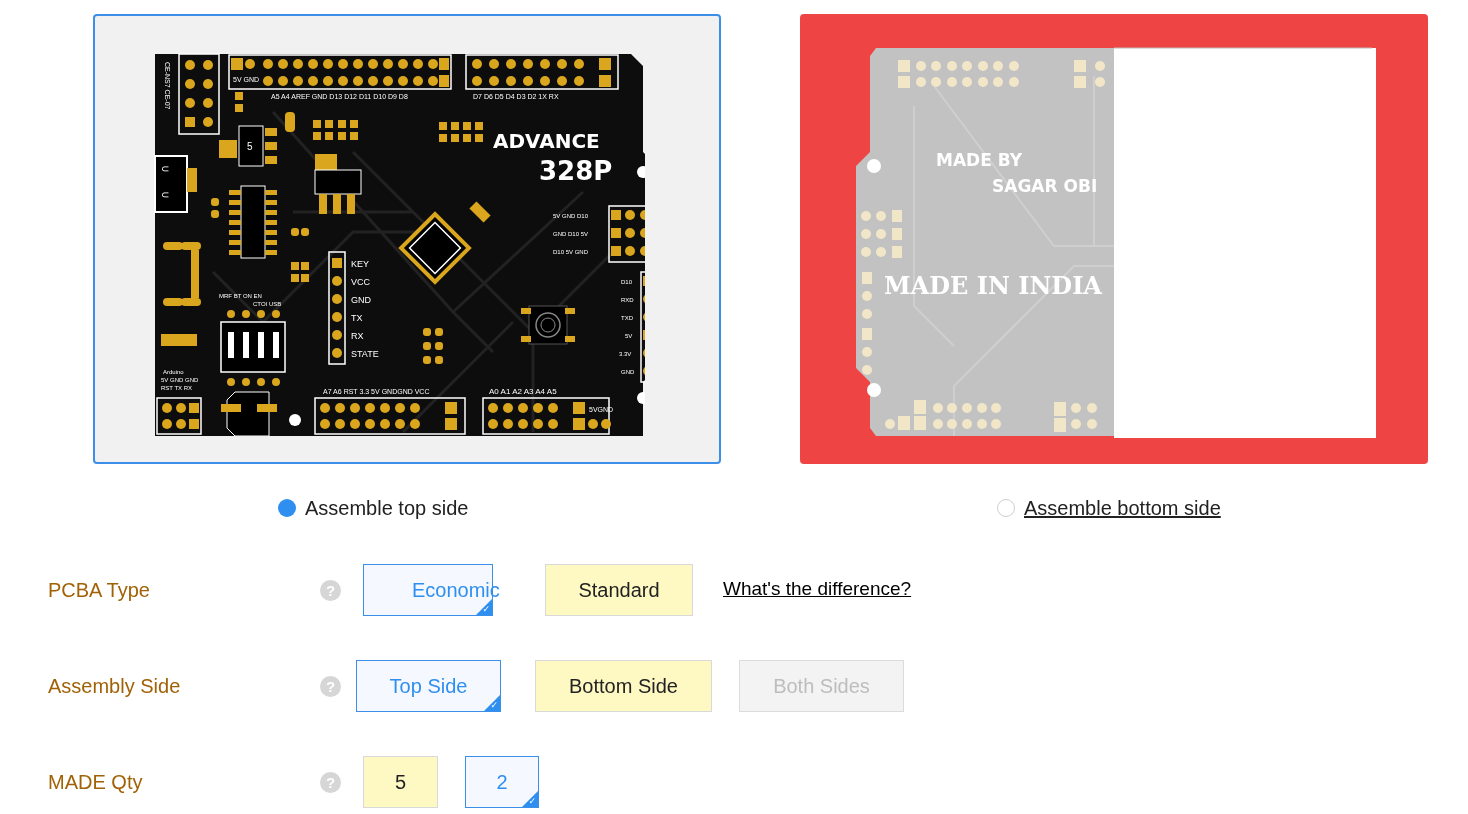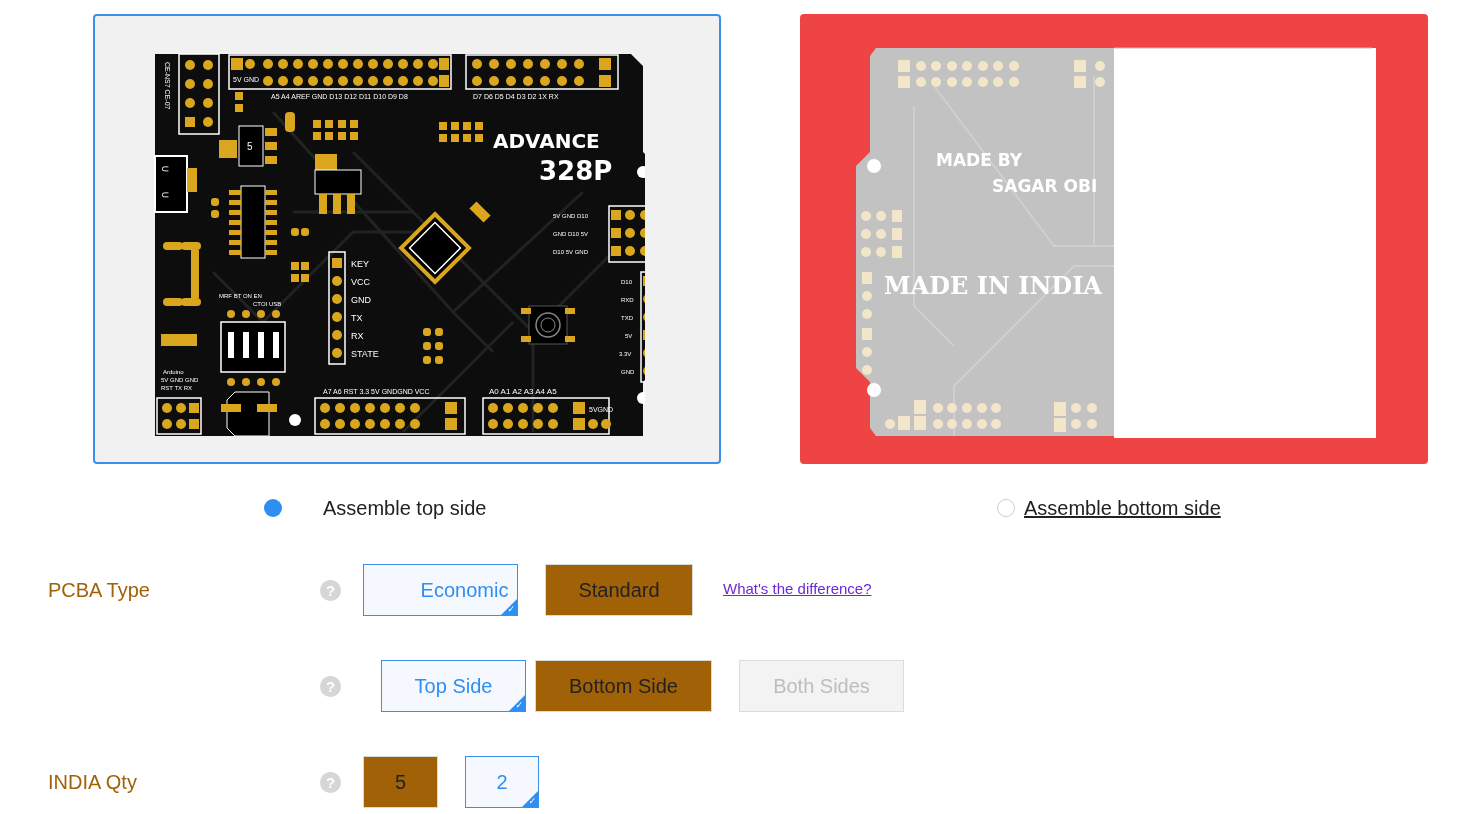--- a/index.html
+++ b/index.html
@@ -14,21 +14,21 @@
   .preview-card.bottom { left: 800px; border: 2px solid transparent; background: #ef4444; }
 
   .pcb { position: absolute; }
   .pcb-top { left: 58px; top: 36px; width: 492px; height: 384px; }
   .pcb-bottom { left: 52px; top: 30px; width: 522px; height: 392px; }
 
   .radio-row {
     position: absolute; top: 494px; height: 28px; display: flex; align-items: center;
     font-size: 20px; color: #222; cursor: pointer;
   }
-  .radio-row.r1 { left: 264px; gap: 32px; }
+  .radio-row.r1 { left: 278px; }
   .radio-row.r2 { left: 997px; text-decoration: underline; }
   .radio {
     width: 18px; height: 18px; border-radius: 50%; margin-right: 9px; flex: none;
   }
   .radio.checked { background: #2f8ff0; }
   .radio.unchecked { border: 1px solid #cfcfcf; background: #fff; }
 
   .form-row { position: absolute; left: 0; width: 1468px; height: 52px; }
   .form-row.row1 { top: 564px; }
   .form-row.row2 { top: 660px; }
@@ -38,36 +38,36 @@
     position: absolute; left: 48px; top: 0; height: 52px; line-height: 52px;
     font-size: 20px; color: #a16207;
   }
   .help-icon {
     position: absolute; left: 320px; top: 16px; width: 21px; height: 21px; border-radius: 50%;
     background: #d6d6d6; color: #fff; font-size: 15px; font-weight: bold;
     text-align: center; line-height: 21px;
   }
 
   .opt {
-    position: absolute; top: 0; height: 52px; border: 1px solid #d9d9d9; background: #a16207;
+    position: absolute; top: 0; height: 52px; border: 1px solid #d9d9d9; background: #fef9c3;
     font-size: 20px; color: #222; text-align: center; line-height: 50px; cursor: pointer;
   }
   .opt.selected { border-color: #3b8fe8; background: #f5f9ff; color: #2f8ff0; }
   .opt.disabled { background: #f3f3f3; border-color: #dcdcdc; color: #bdbdbd; cursor: default; }
   .opt .corner {
     position: absolute; right: 0; bottom: 0; width: 0; height: 0;
     border-left: 16px solid transparent; border-bottom: 16px solid #2f8ff0;
   }
   .opt .corner-check {
     position: absolute; right: 2px; bottom: 1px; color: #fff; font-size: 9px; line-height: 9px;
   }
 
   .diff-link {
     position: absolute; left: 723px; top: 0; height: 52px; line-height: 50px;
-    font-size: 15px; color: #6d28d9; text-decoration: underline; cursor: pointer;
+    font-size: 19px; color: #000000; text-decoration: underline; cursor: pointer;
   }
 </style>
 </head>
 <body>
 
 <div class="preview-card top">
   <svg class="pcb pcb-top" viewBox="0 0 492 384" xmlns="http://www.w3.org/2000/svg">
 
     <path d="M2 2 H478 L490 14 V100 L500 110 V320 L490 330 V384 H2 Z" fill="#0d0d0d"></path>
 
@@ -473,48 +473,49 @@
   <span>Assemble top side</span>
 </div>
 <div class="radio-row r2">
   <span class="radio unchecked"></span>
   <span>Assemble bottom side</span>
 </div>
 
 <div class="form-row row1">
   <div class="form-label">PCBA Type</div>
   <div class="help-icon">?</div>
-  <div class="opt selected" style="left:363px;width:155px;padding-left:48px;">
+  <div class="opt selected" style="left:363px;width:130px;padding-left:48px;">
     <span>Economic</span>
     <span class="corner"></span>
     <span class="corner-check">✓</span>
   </div>
   <div class="opt" style="left:545px;width:148px;">
     <span>Standard</span>
   </div>
   <a class="diff-link">What's the difference?</a>
 </div>
 
 <div class="form-row row2">
+  <div class="form-label">Assembly Side</div>
   <div class="help-icon">?</div>
-  <div class="opt selected" style="left:381px;width:145px;">
+  <div class="opt selected" style="left:356px;width:145px;">
     <span>Top Side</span>
     <span class="corner"></span>
     <span class="corner-check">✓</span>
   </div>
   <div class="opt" style="left:535px;width:177px;">
     <span>Bottom Side</span>
   </div>
   <div class="opt disabled" style="left:739px;width:165px;">
     <span>Both Sides</span>
   </div>
 </div>
 
 <div class="form-row row3">
-  <div class="form-label">INDIA Qty</div>
+  <div class="form-label">MADE Qty</div>
   <div class="help-icon">?</div>
   <div class="opt" style="left:363px;width:75px;">
     <span>5</span>
   </div>
   <div class="opt selected" style="left:465px;width:74px;">
     <span>2</span>
     <span class="corner"></span>
     <span class="corner-check">✓</span>
   </div>
 </div>

